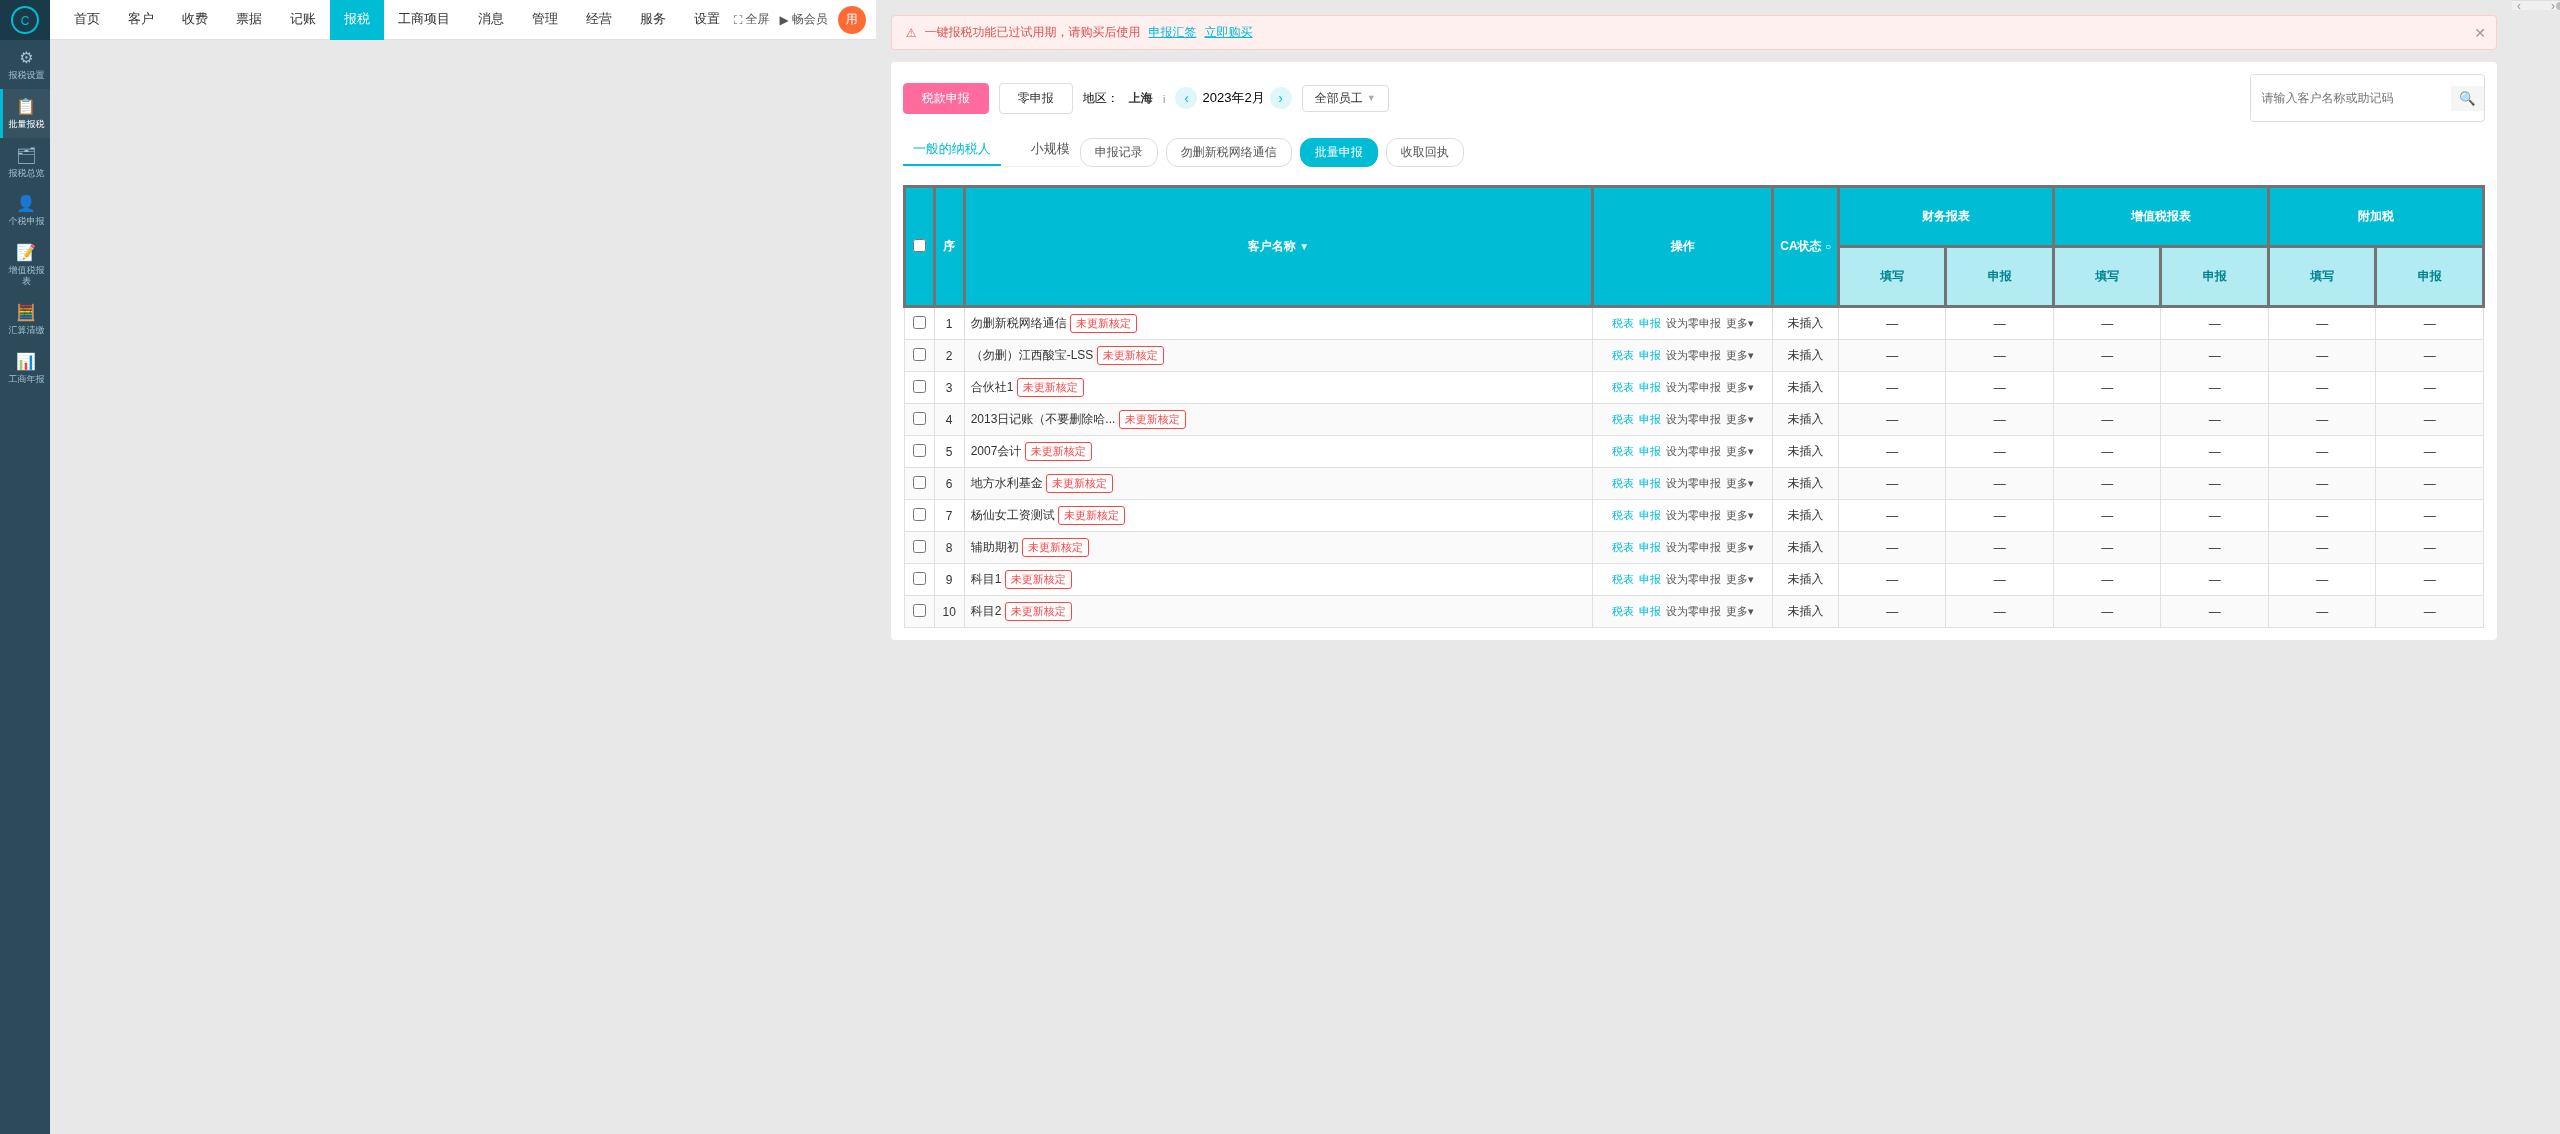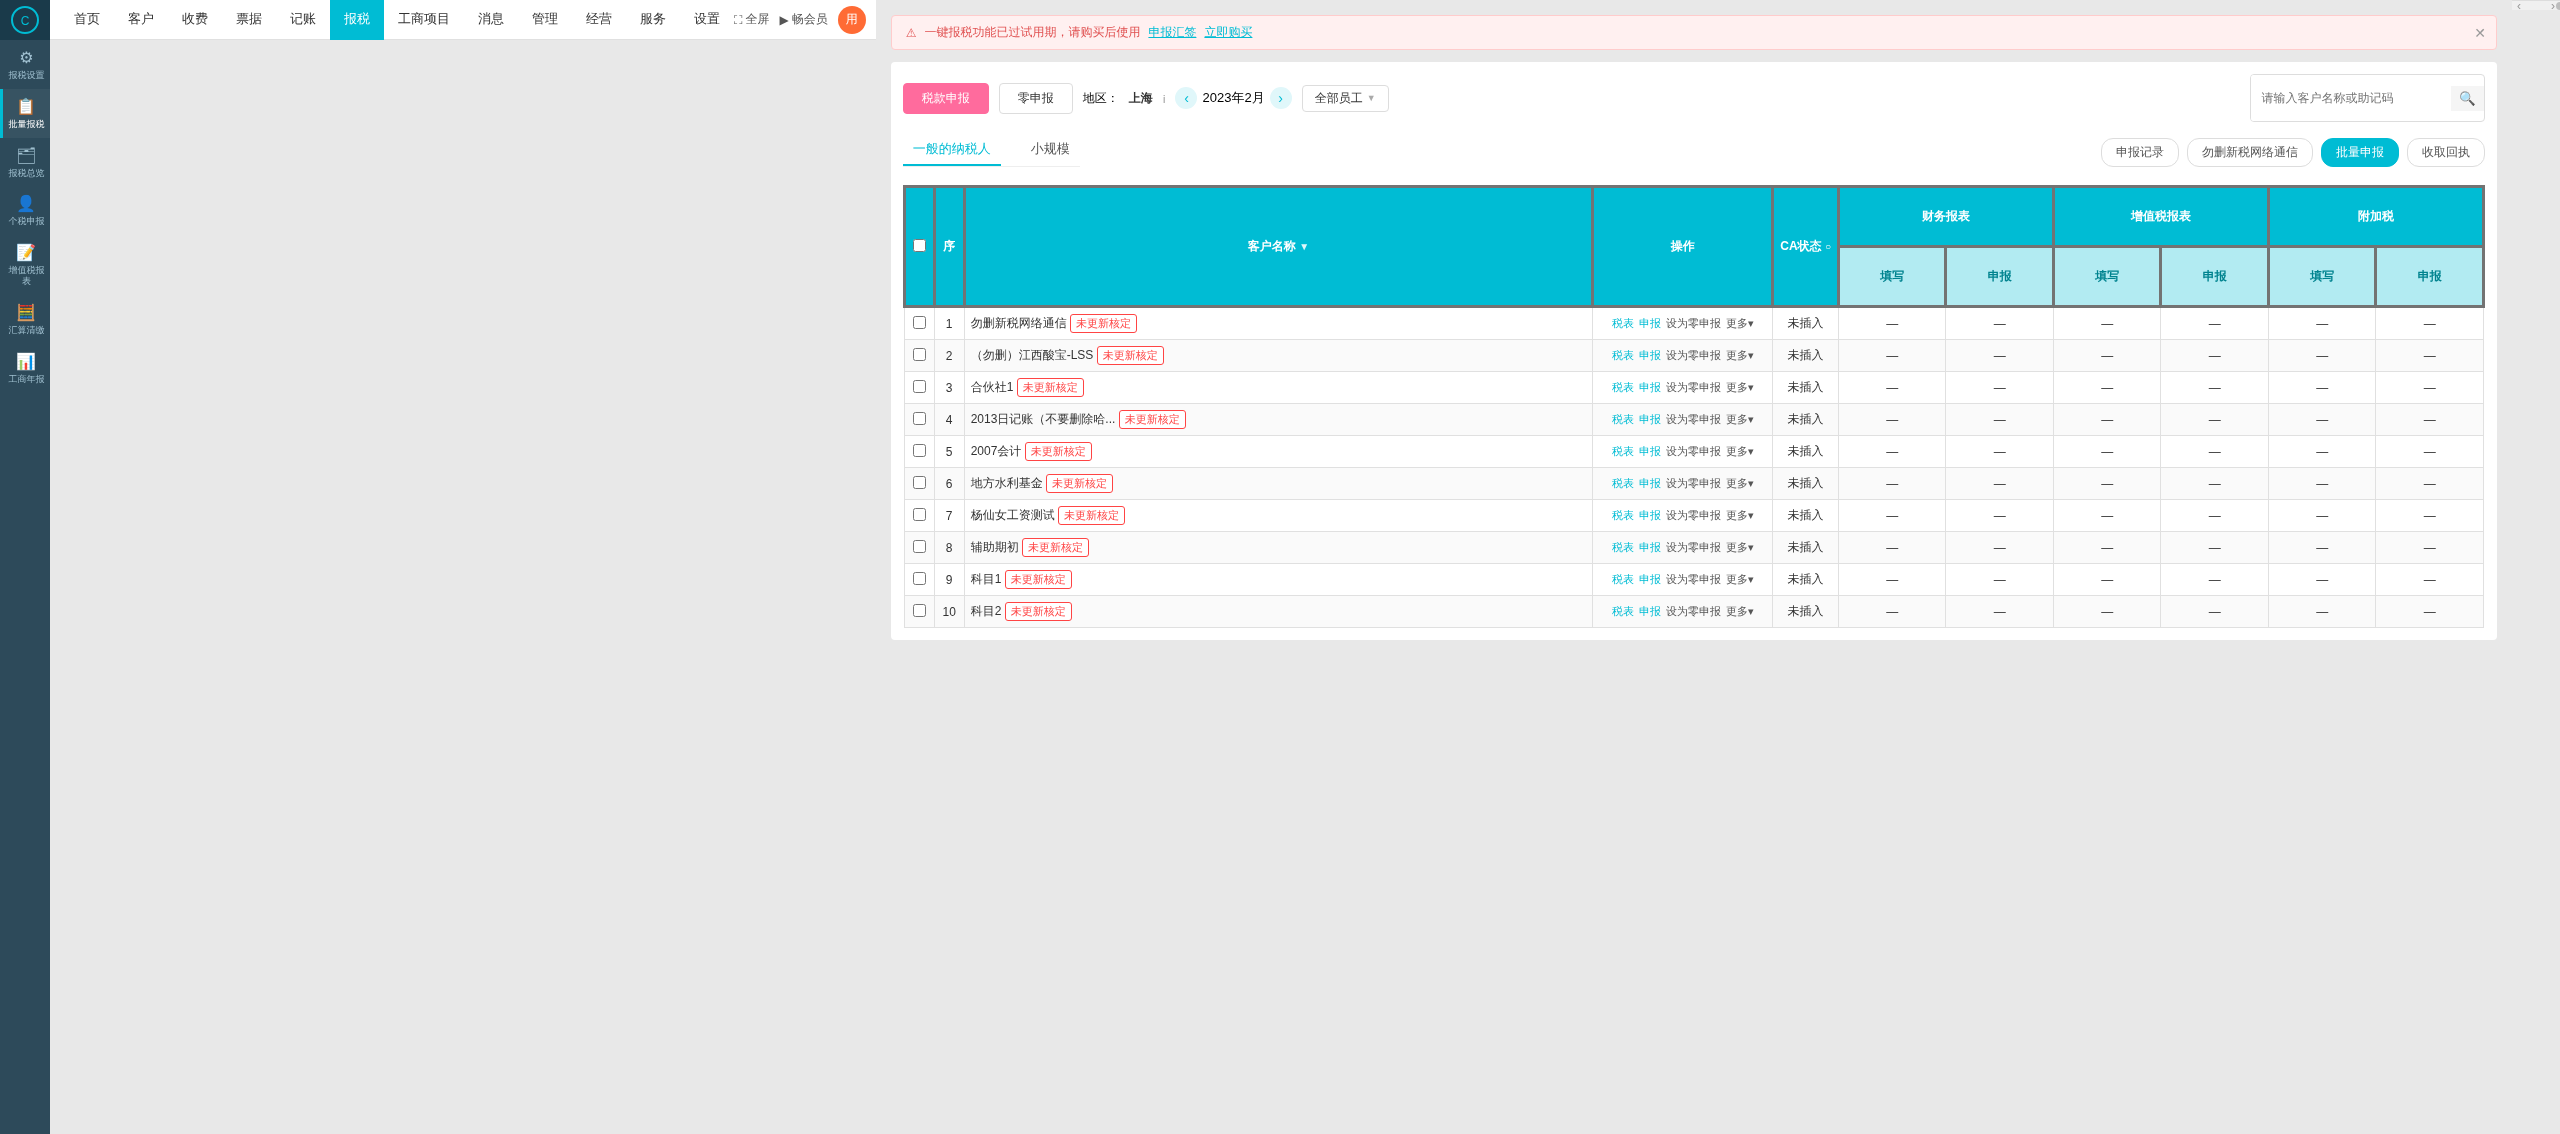--- a/index.html
+++ b/index.html
@@ -332,21 +332,21 @@
           <span>全部员工</span>
           <span class="dropdown-arrow">▼</span>
         </div>
 
         <div class="search-box">
           <input type="text" placeholder="请输入客户名称或助记码" style="">
           <button>🔍</button>
         </div>
       </div>
 
-      <div style="display:flex; align-items:flex-end; justify-content:space-between; margin-bottom:8px;">
+      <div style="display:flex; align-items:flex-end; margin-bottom:8px;">
         <div class="sub-tabs">
           <div class="sub-tab active">一般的纳税人</div>
           <div class="sub-tab">小规模</div>
         </div>
         <div class="action-bar">
           <button class="action-btn secondary">申报记录</button>
           <button class="action-btn secondary">勿删新税网络通信</button>
           <button class="action-btn primary">批量申报</button>
           <button class="action-btn secondary">收取回执</button>
         </div>

